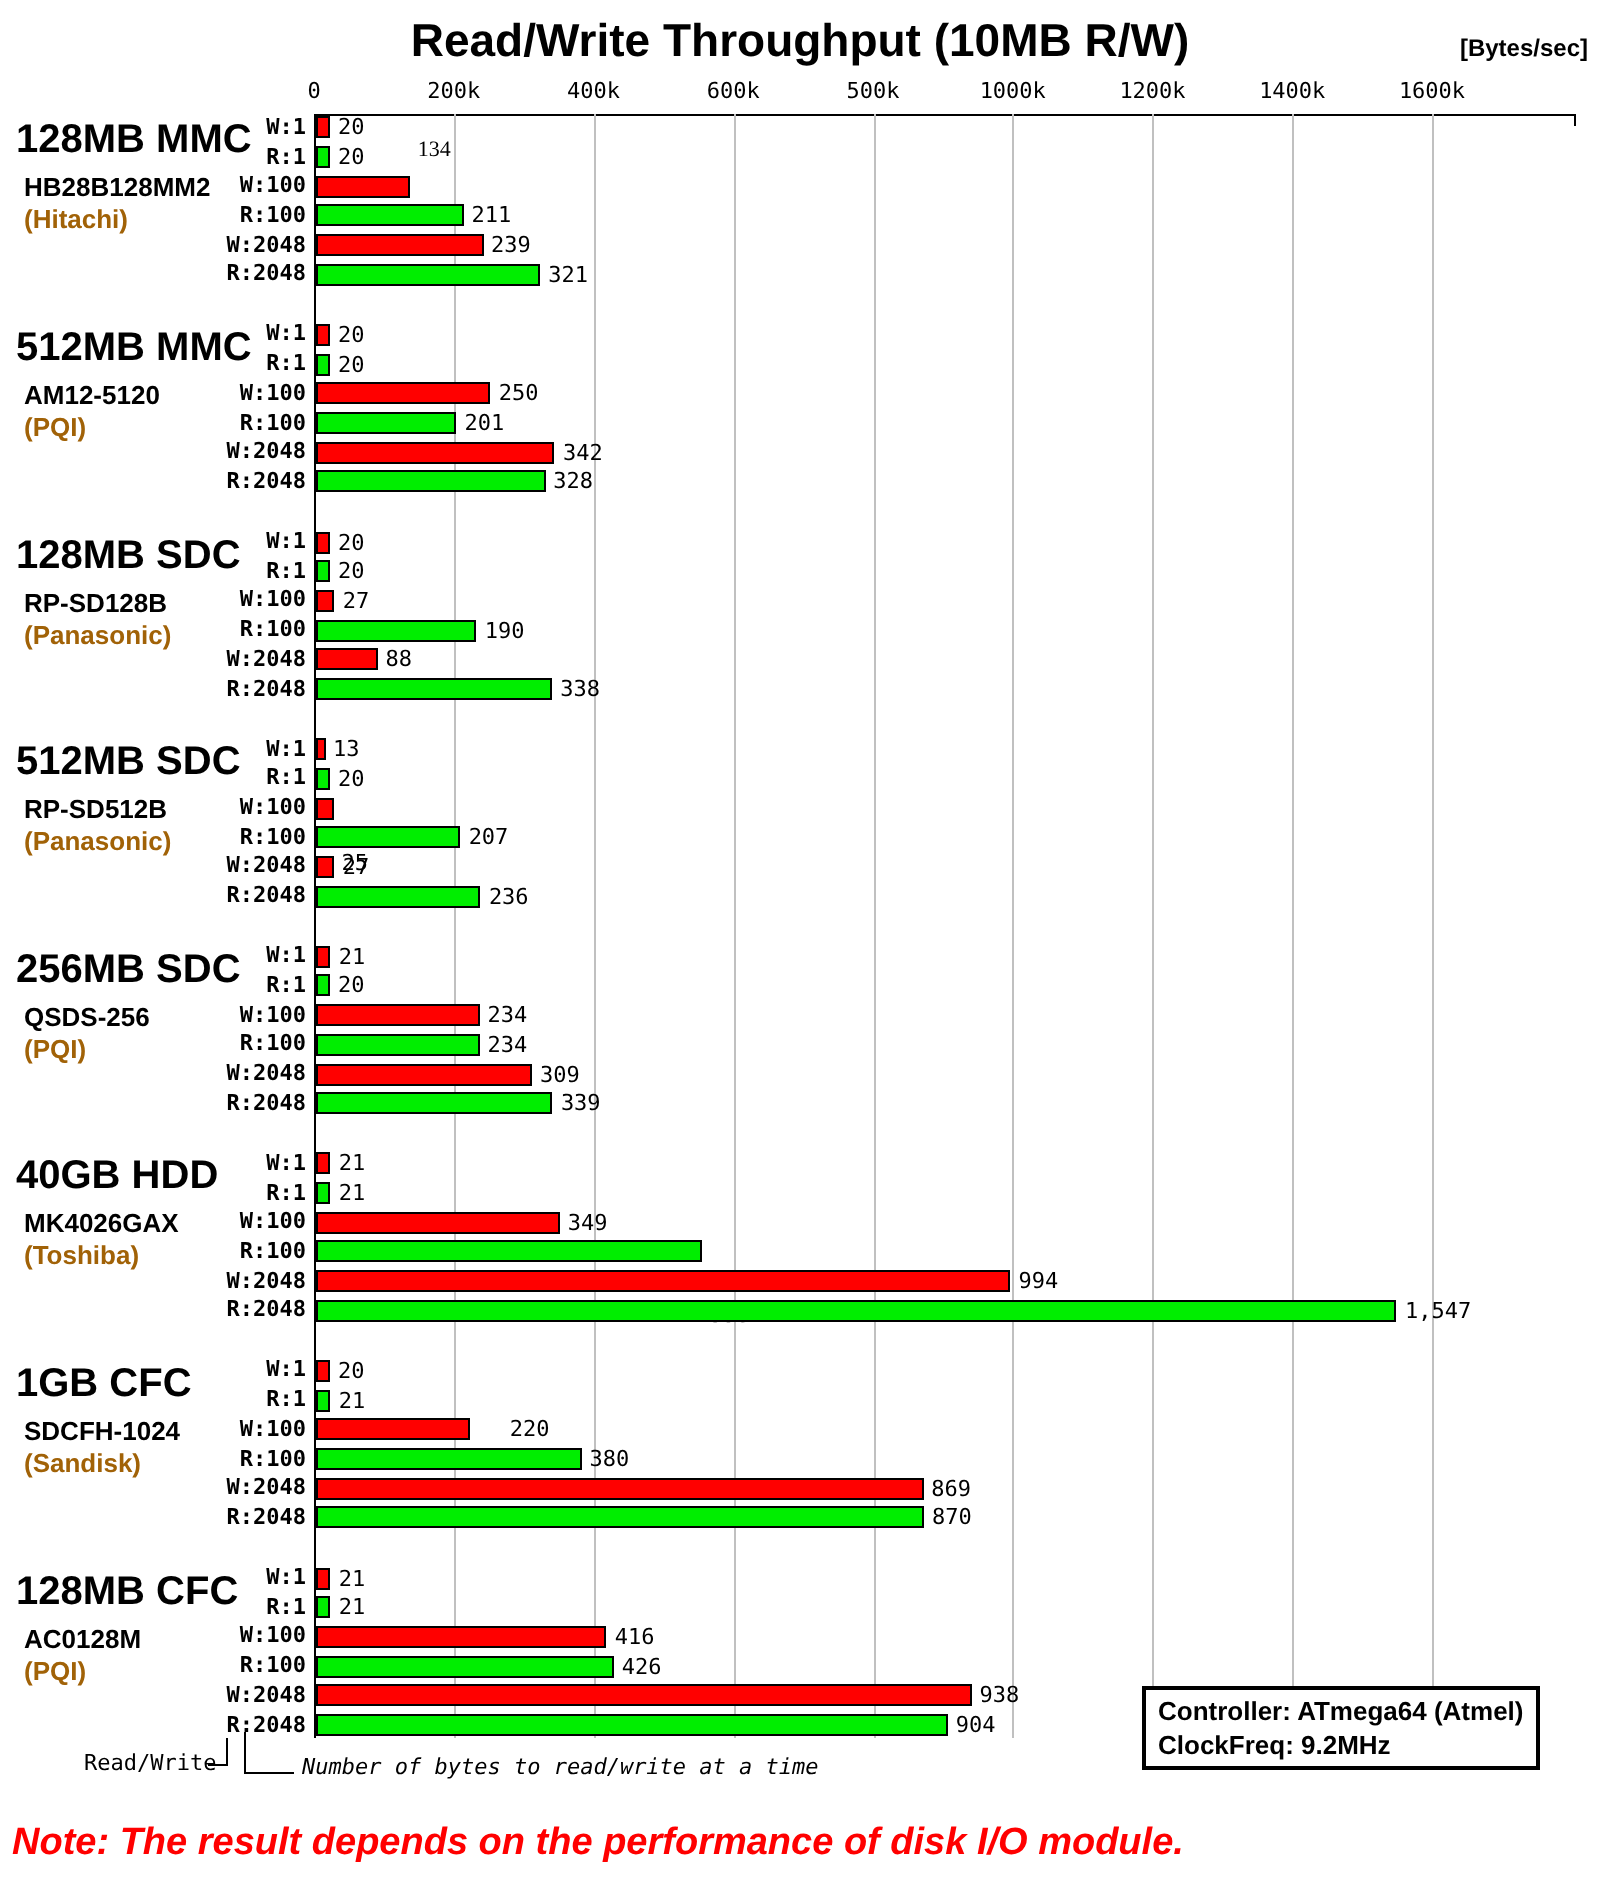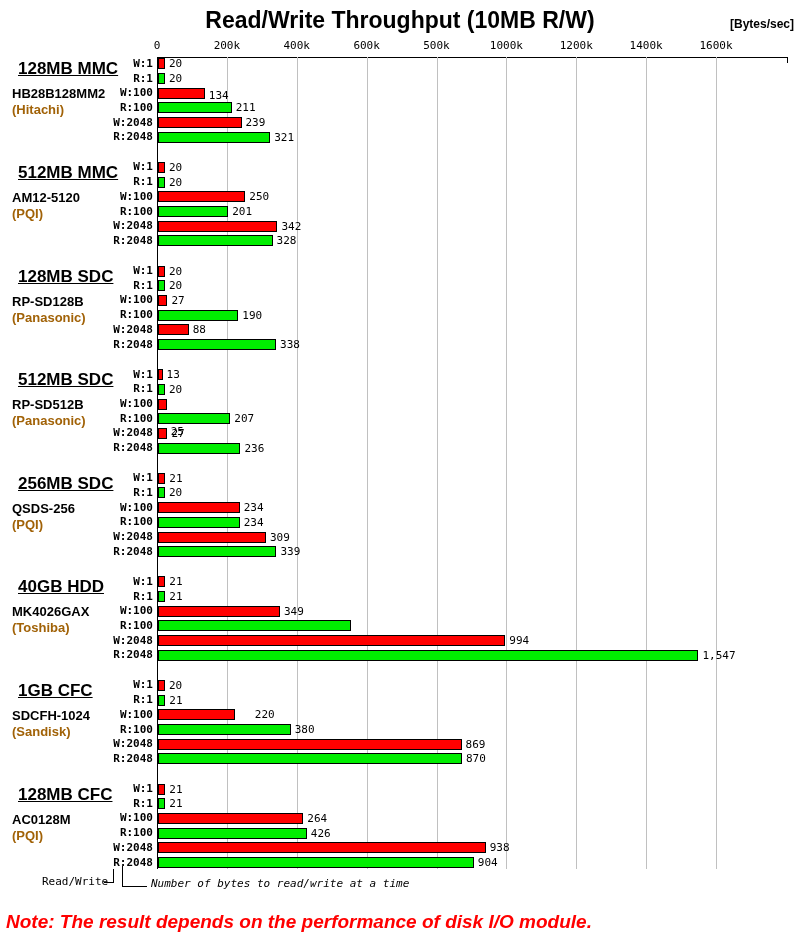--- a/index.html
+++ b/index.html
@@ -13,21 +13,21 @@
   }
   .unit-label{
     position:absolute;top:17px;right:6px;font-size:12px;font-weight:bold;color:#000;
   }
   .tick-label{
     position:absolute;top:39px;height:13px;width:60px;margin-left:-30px;
     text-align:center;font-family:"DejaVu Sans Mono",monospace;font-size:11px;color:#000;
   }
   .axis-line{position:absolute;background:#000;}
   .gridline{position:absolute;width:1px;background:#c0c0c0;}
-  .grp-name{position:absolute;left:18px;font-size:17px;font-weight:bold;color:#000;white-space:nowrap;text-decoration:underline;}
+  .grp-name{position:absolute;left:8px;font-size:20px;font-weight:bold;color:#000;white-space:nowrap;}
   .grp-model{position:absolute;left:12px;font-size:13px;font-weight:bold;color:#000;white-space:nowrap;}
   .grp-maker{position:absolute;left:12px;font-size:13px;font-weight:bold;color:#a16207;white-space:nowrap;}
   .row-label{
     position:absolute;left:95px;width:58px;text-align:right;
     font-family:"DejaVu Sans Mono",monospace;font-size:11px;font-weight:bold;
     line-height:14px;color:#000;white-space:nowrap;
   }
   .bar{
     position:absolute;height:11px;border:1px solid #000;box-sizing:border-box;
   }
@@ -96,21 +96,21 @@
       <div class="grp-model" style="top: 86.3px;">HB28B128MM2</div>
       <div class="grp-maker" style="top: 102.3px;">(Hitachi)</div>
       <div class="row-label" style="top: 56.8px;">W:1</div>
       <div class="bar" style="left: 158px; top: 58.3px; width: 6.9875px; background: rgb(255, 0, 0);"></div>
       <div class="bar-value" style="left: 168.988px; top: 57.3px;">20</div>
       <div class="row-label" style="top: 71.5px;">R:1</div>
       <div class="bar" style="left: 158px; top: 73px; width: 6.9875px; background: rgb(0, 238, 0);"></div>
       <div class="bar-value" style="left: 168.988px; top: 72px;">20</div>
       <div class="row-label" style="top: 86.2px;">W:100</div>
       <div class="bar" style="left: 158px; top: 87.7px; width: 46.8162px; background: rgb(255, 0, 0);"></div>
-      <div class="bar-value" style="left: 208.816px; top: 89px;">134</div>
+      <div class="bar-value" style="left: 208.816px; top: 69px; font-family: Liberation Serif, serif;">134</div>
       <div class="row-label" style="top: 100.9px;">R:100</div>
       <div class="bar" style="left: 158px; top: 102.4px; width: 73.7181px; background: rgb(0, 238, 0);"></div>
       <div class="bar-value" style="left: 235.718px; top: 101.4px;">211</div>
       <div class="row-label" style="top: 115.6px;">W:2048</div>
       <div class="bar" style="left: 158px; top: 117.1px; width: 83.5006px; background: rgb(255, 0, 0);"></div>
       <div class="bar-value" style="left: 245.501px; top: 116.1px;">239</div>
       <div class="row-label" style="top: 130.3px;">R:2048</div>
       <div class="bar" style="left: 158px; top: 131.8px; width: 112.149px; background: rgb(0, 238, 0);"></div>
       <div class="bar-value" style="left: 274.149px; top: 130.8px;">321</div>
       <div class="grp-name" style="top: 162.9px;">512MB MMC</div>
@@ -243,32 +243,36 @@
       <div class="grp-model" style="top: 811.5px;">AC0128M</div>
       <div class="grp-maker" style="top: 827.5px;">(PQI)</div>
       <div class="row-label" style="top: 782px;">W:1</div>
       <div class="bar" style="left: 158px; top: 783.5px; width: 7.33688px; background: rgb(255, 0, 0);"></div>
       <div class="bar-value" style="left: 169.337px; top: 782.5px;">21</div>
       <div class="row-label" style="top: 796.7px;">R:1</div>
       <div class="bar" style="left: 158px; top: 798.2px; width: 7.33688px; background: rgb(0, 238, 0);"></div>
       <div class="bar-value" style="left: 169.337px; top: 797.2px;">21</div>
       <div class="row-label" style="top: 811.4px;">W:100</div>
       <div class="bar" style="left: 158px; top: 812.9px; width: 145.34px; background: rgb(255, 0, 0);"></div>
-      <div class="bar-value" style="left: 307.34px; top: 811.9px;">264</div>
+      <div class="bar-value" style="left: 307.34px; top: 811.9px;">416</div>
       <div class="row-label" style="top: 826.1px;">R:100</div>
       <div class="bar" style="left: 158px; top: 827.6px; width: 148.834px; background: rgb(0, 238, 0);"></div>
       <div class="bar-value" style="left: 310.834px; top: 826.6px;">426</div>
       <div class="row-label" style="top: 840.8px;">W:2048</div>
       <div class="bar" style="left: 158px; top: 842.3px; width: 327.714px; background: rgb(255, 0, 0);"></div>
       <div class="bar-value" style="left: 489.714px; top: 841.3px;">938</div>
       <div class="row-label" style="top: 855.5px;">R:2048</div>
       <div class="bar" style="left: 158px; top: 857px; width: 315.835px; background: rgb(0, 238, 0);"></div>
       <div class="bar-value" style="left: 477.835px; top: 856px;">904</div>
     </div>
 
   <div class="legend-text" style="left:42px;top:875px;">Read/Write</div>
   <div class="conn-rw"></div>
   <div class="conn-bytes"></div>
   <div class="legend-text" style="left:151px;top:877px;font-style:italic;">Number of bytes to read/write at a time</div>
 
+  <div class="info-box">
+    <div>Controller: ATmega64 (Atmel)</div>
+    <div>ClockFreq: 9.2MHz</div>
+  </div>
 
   <div class="note">Note: The result depends on the performance of disk I/O module.</div>
 </div>
 
 </body></html>

